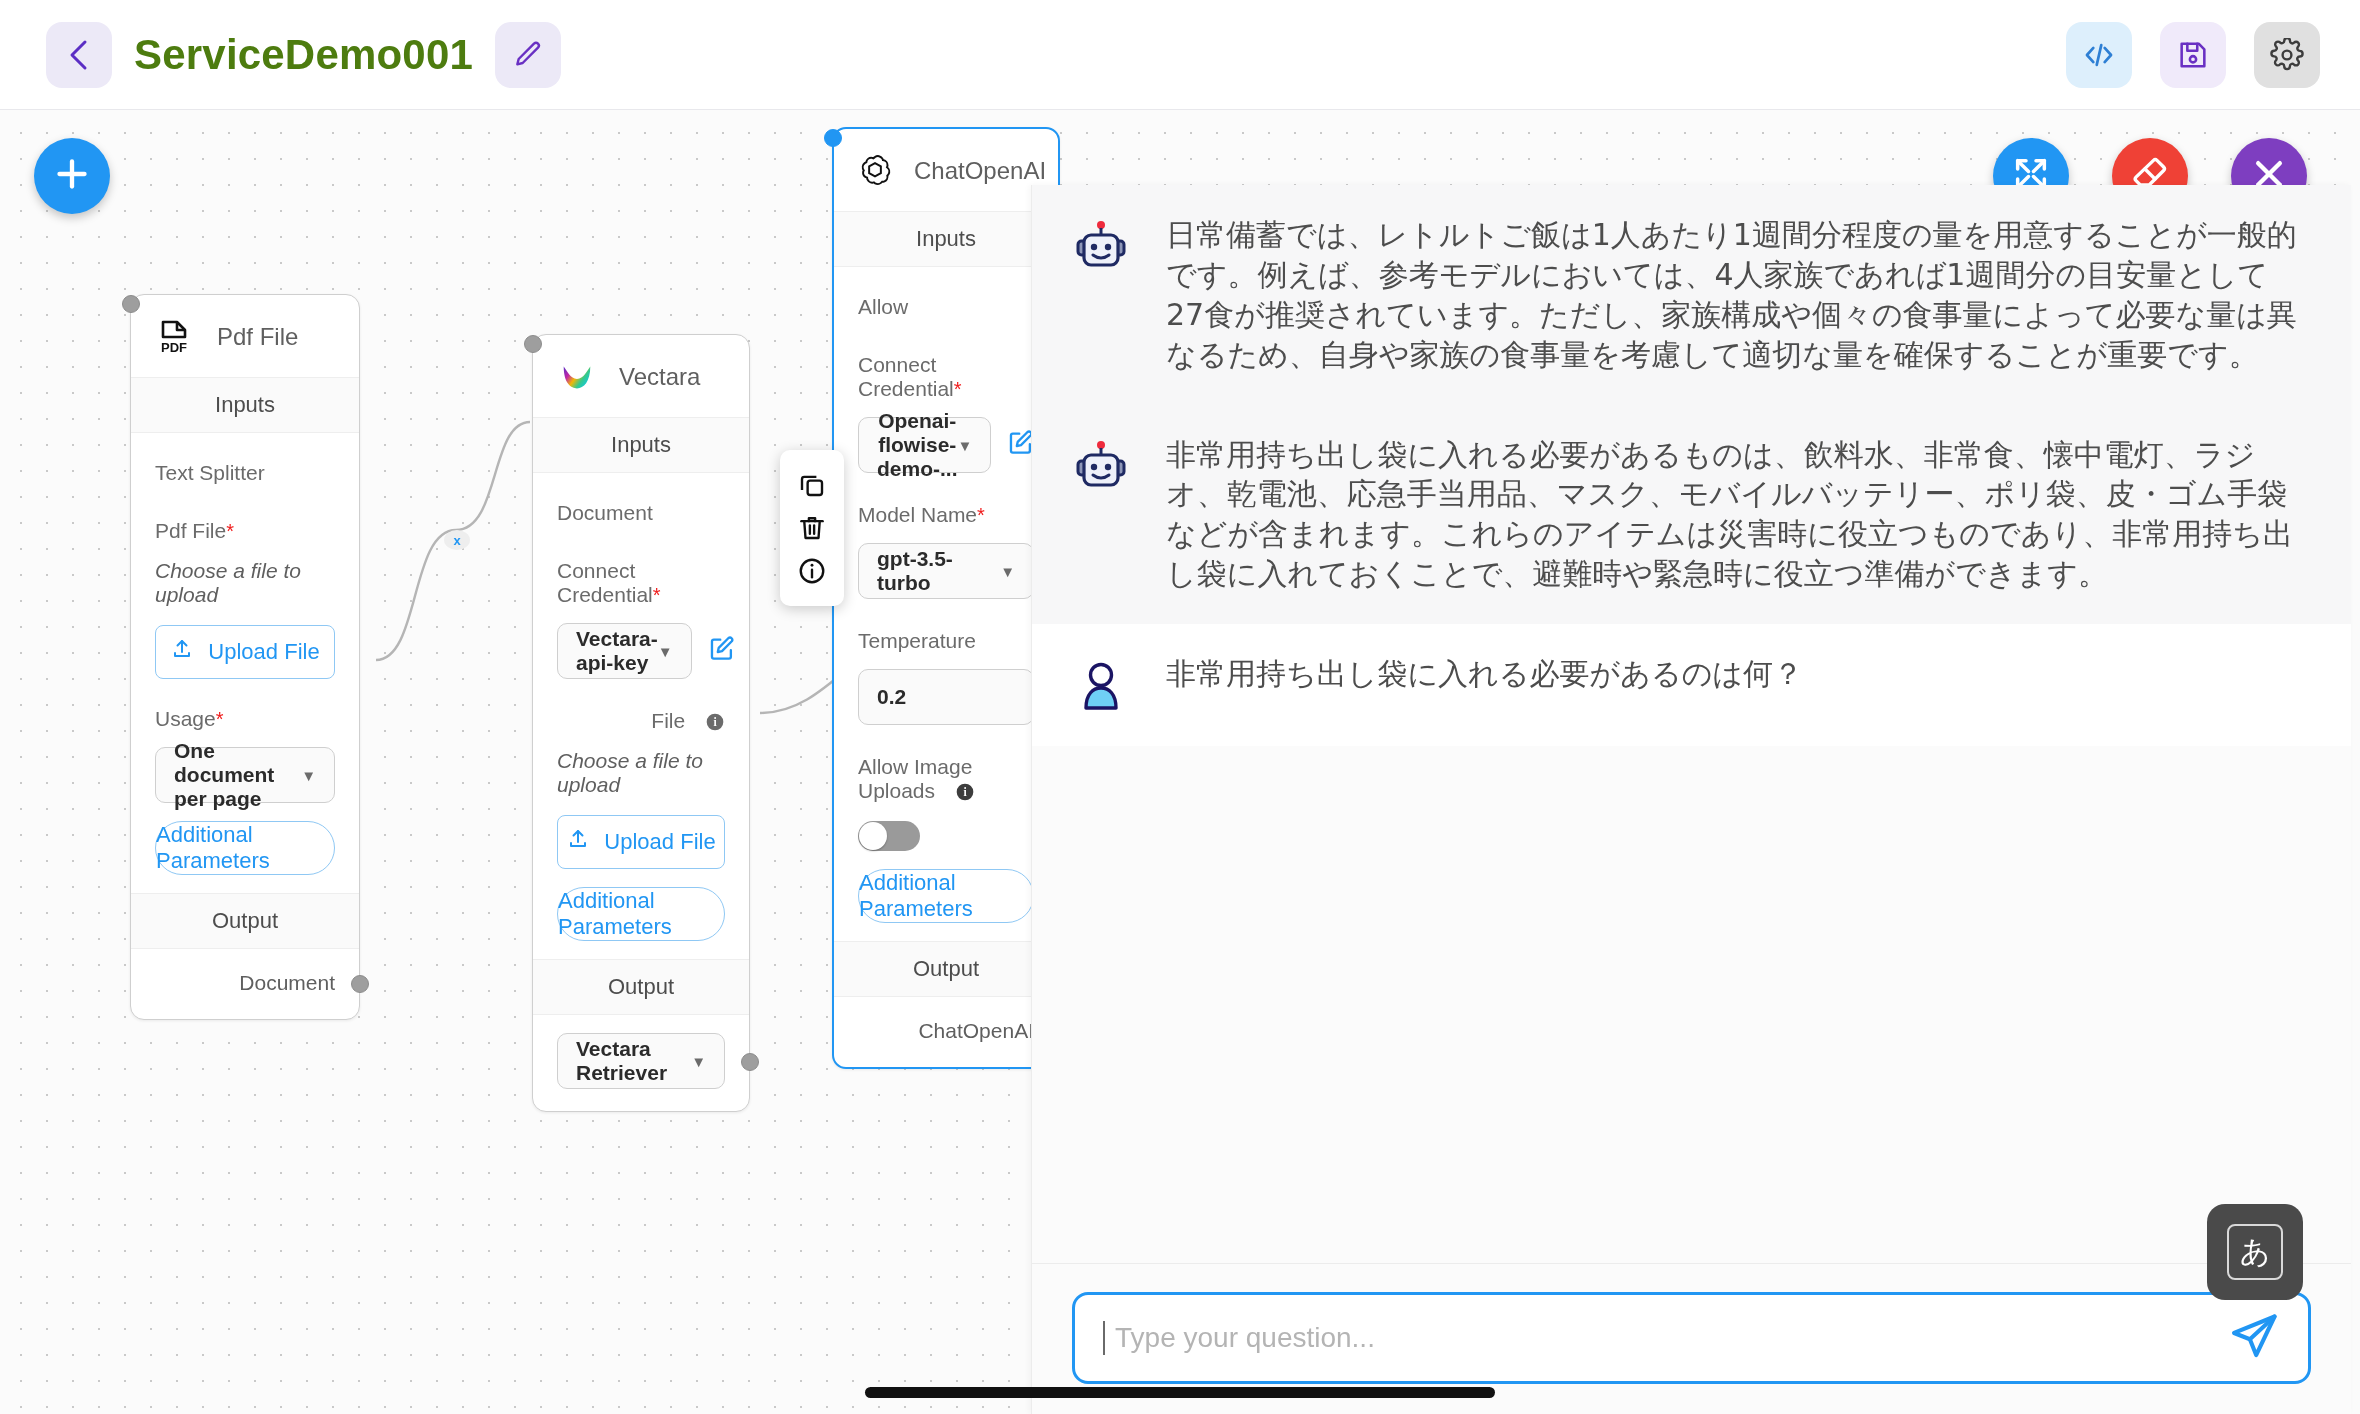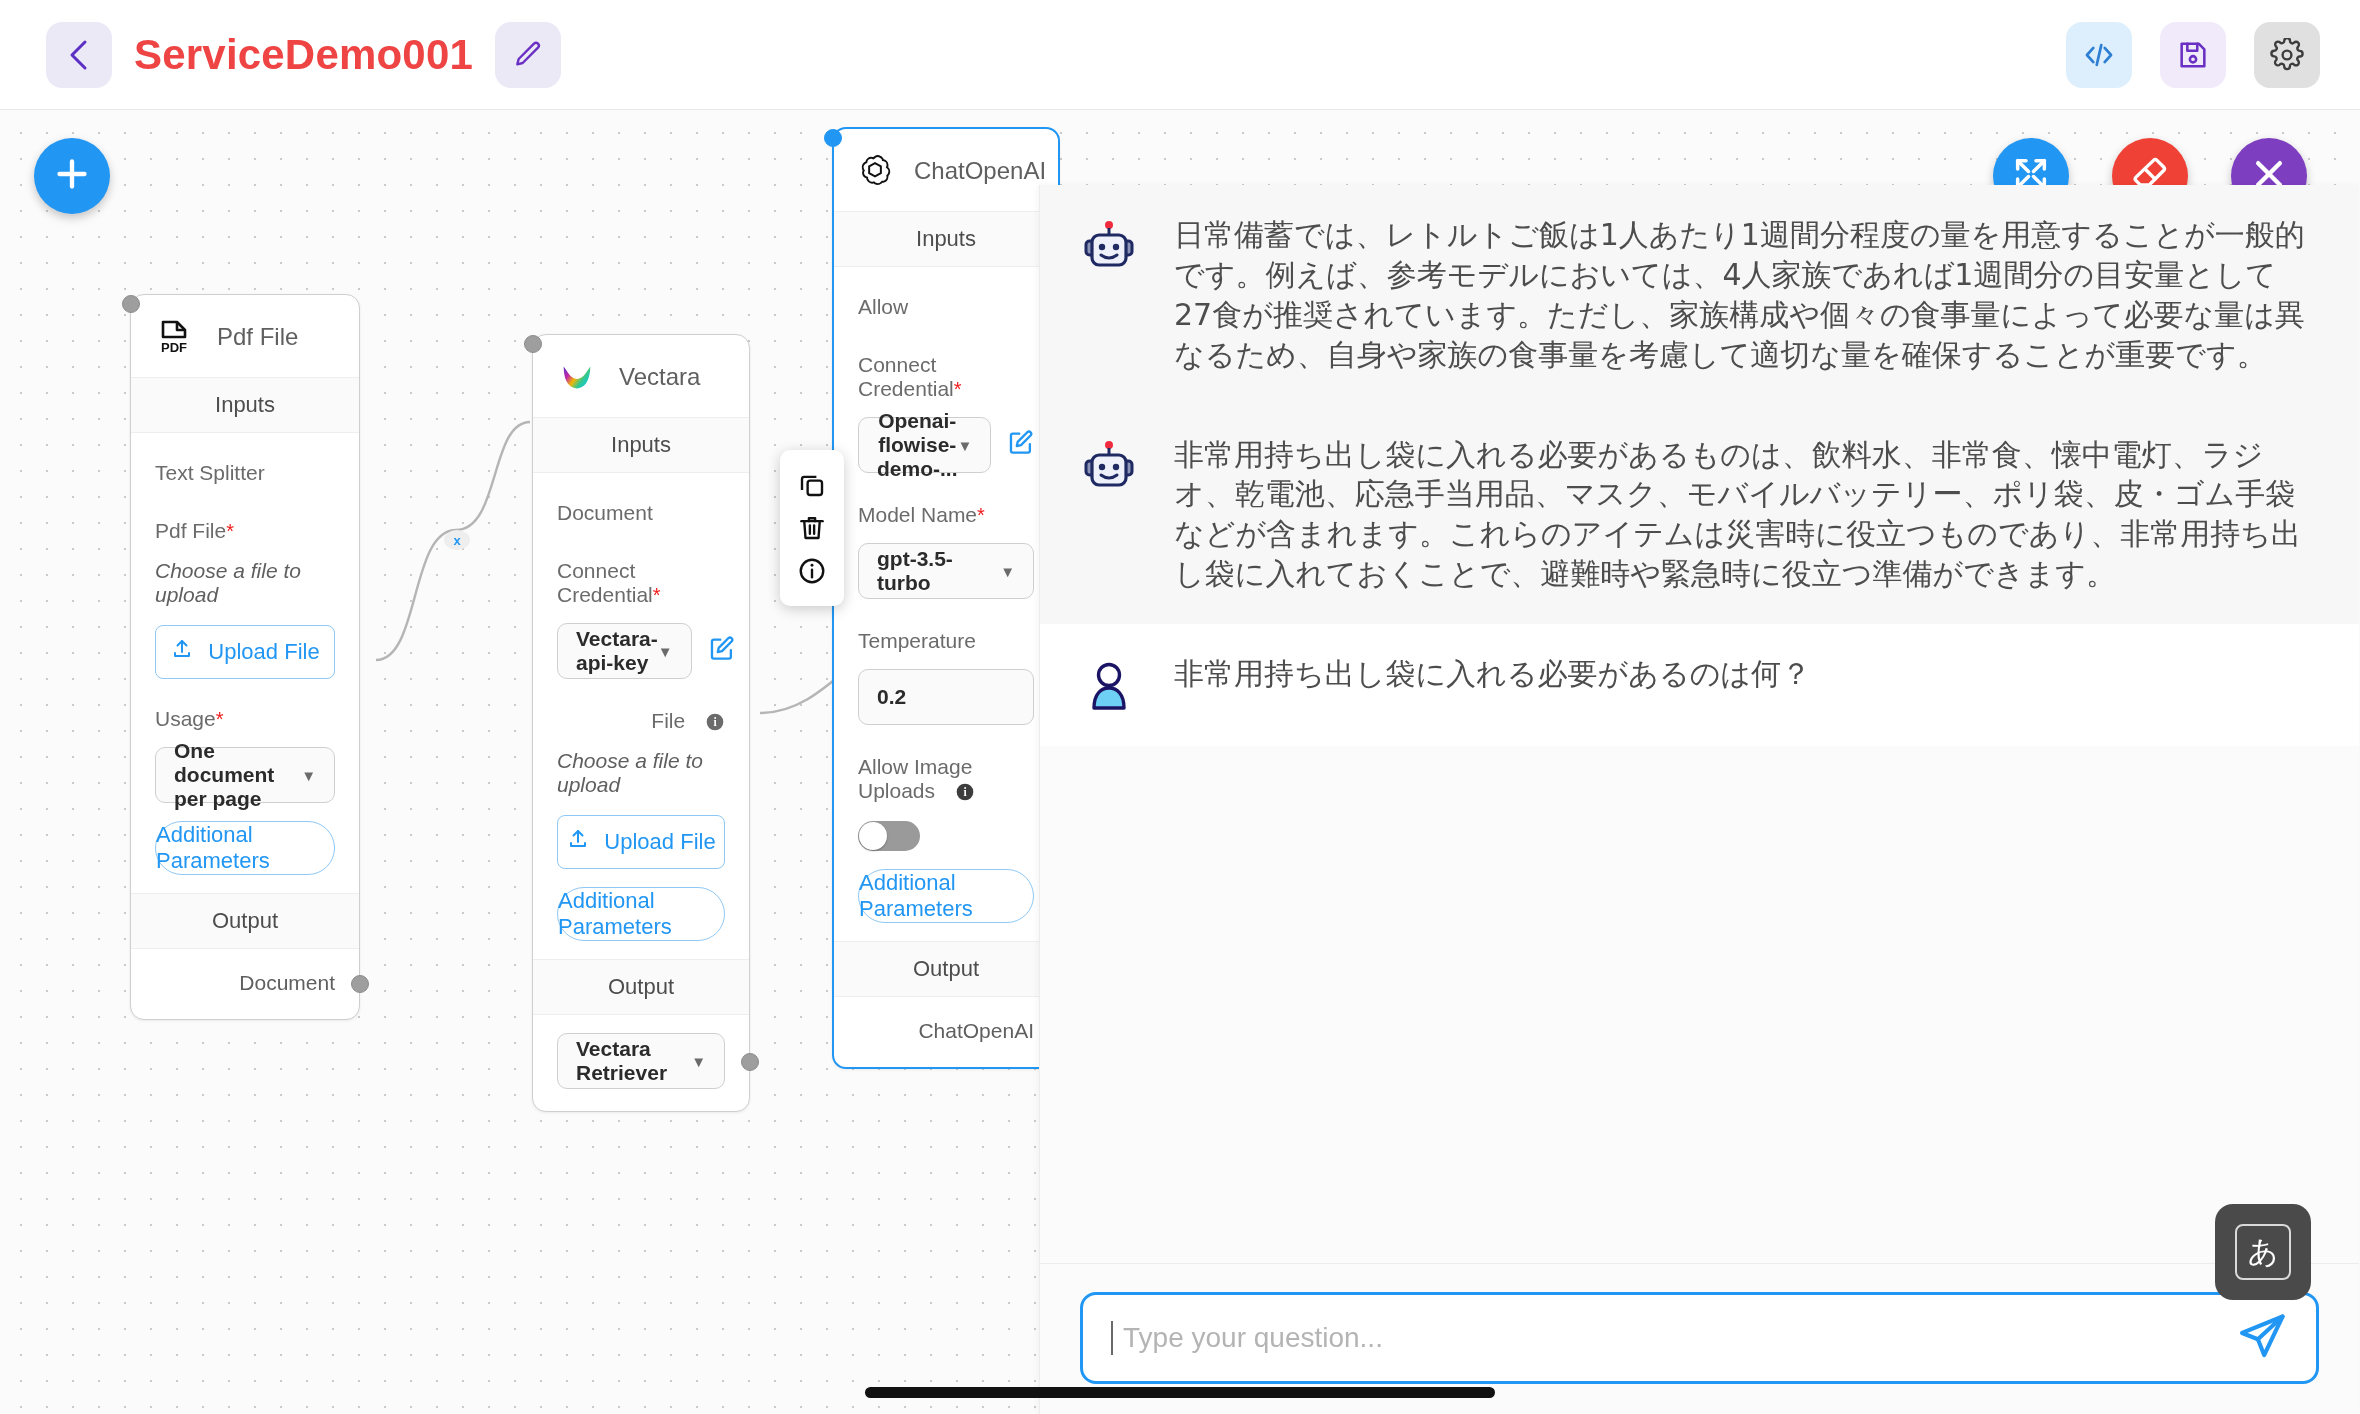--- a/index.html
+++ b/index.html
@@ -17,21 +17,21 @@
     display: flex; align-items: center; z-index: 60;
   }
   .hdr-left { display: flex; align-items: center; padding-left: 46px; gap: 22px; }
   .sq-btn {
     width: 66px; height: 66px; border-radius: 16px;
     display: flex; align-items: center; justify-content: center;
     background: #ece9f7; cursor: pointer; border: none;
   }
   .sq-btn svg { display:block; }
   #flow-title {
-    font-size: 42px; font-weight: bold; color: #ef4444; letter-spacing: .2px;
+    font-size: 42px; font-weight: bold; color: #4d7c0f; letter-spacing: .2px;
     white-space: nowrap;
   }
   .hdr-right {
     margin-left: auto; padding-right: 40px; display: flex; align-items: center; gap: 28px;
   }
   .sq-btn.blue { background: #ddeffc; }
   .sq-btn.violet { background: #f0eafa; }
   .sq-btn.grey { background: #e0e0e0; }
 
   
@@ -123,21 +123,21 @@
   
   #edge-del {
     position: absolute; left: 444px; top: 420px; width: 26px; height: 20px;
     border-radius: 50%; background: #eeeeee; display:flex; align-items:center;
     justify-content:center; color:#2196f3; font-size: 13px; font-weight: bold;
     cursor: pointer; z-index: 15;
   }
 
   
   #chat {
-    position: absolute; right: 1px; top: 185px; width: 1320px; height: 1229px;
+    position: absolute; right: 9px; top: 185px; width: 1320px; height: 1229px;
     background: #fbfbfb; border-left: 1px solid #ececec;
     display: flex; flex-direction: column; z-index: 40;
     box-shadow: -2px 0 6px rgba(0,0,0,.04);
   }
   #chat-messages { flex: 1; overflow: hidden; }
   .msg { display: flex; gap: 36px; padding: 30px 48px 30px 40px; }
   .msg.bot { background: #f7f7f8; }
   .msg.user { background: #ffffff; }
   .msg .avatar { width: 58px; height: 58px; flex: 0 0 58px; margin-top: 4px; }
   .msg .text {

